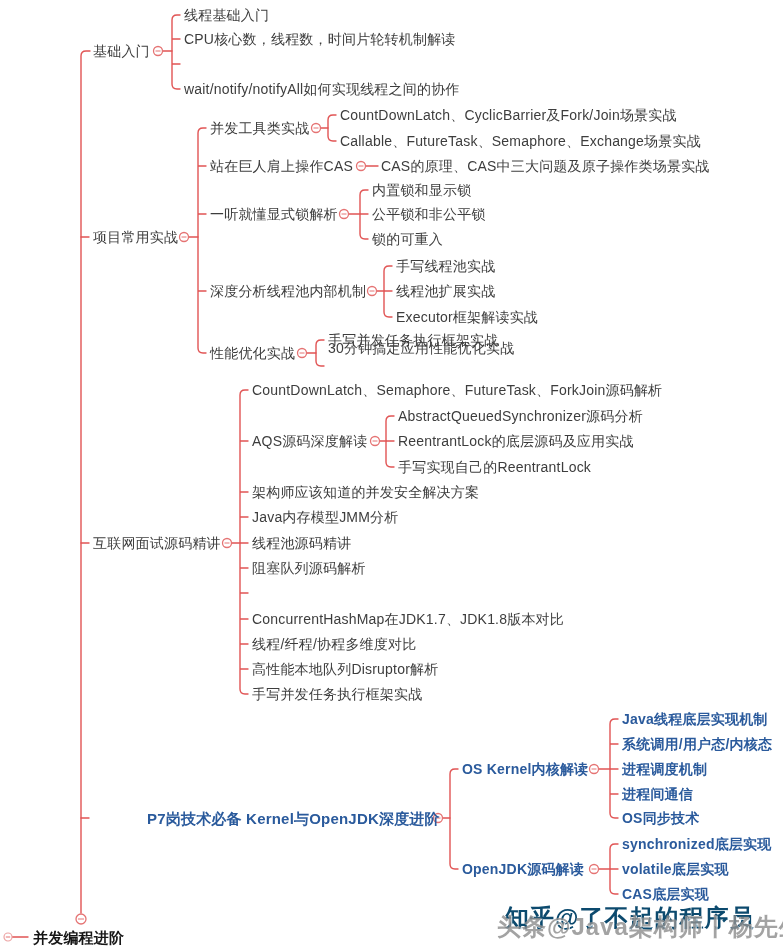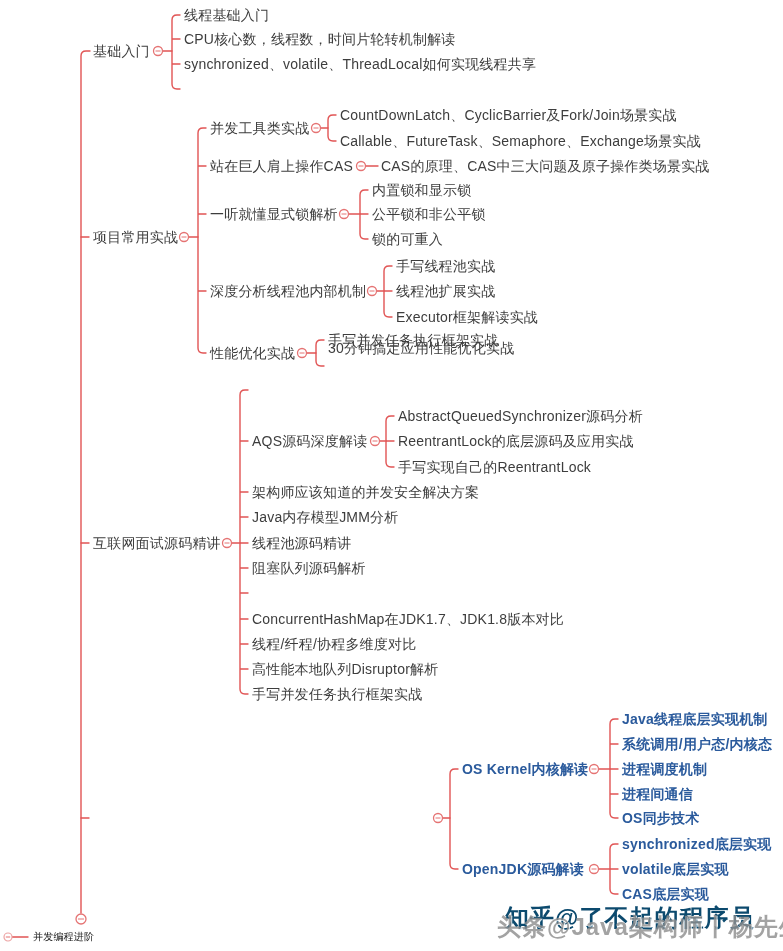--- a/index.html
+++ b/index.html
@@ -17,21 +17,21 @@
   .wires .line{fill:none;stroke:var(--line);stroke-width:1.4;stroke-linecap:round;}
   .wires .toggle{fill:#ffffff;stroke:var(--toggle);stroke-width:1.3;}
   .wires .toggle-faint{fill:#ffffff;stroke:#eda4a4;stroke-width:1.2;}
   .wires .minus{stroke:var(--toggle);stroke-width:1;}
   .node{
     position:absolute;transform:translateY(-50%);
     font-size:14px;color:var(--text);white-space:nowrap;letter-spacing:.2px;line-height:1;
   }
   .blue{color:var(--blue);font-weight:bold;}
   .p7{font-size:15px;}
-  .root{font-weight:normal;color:#161616;font-size:10px;}
+  .root{font-weight:bold;color:#161616;font-size:15px;}
   .wm{position:absolute;font-weight:bold;white-space:nowrap;transform:translateY(-50%);letter-spacing:1px;}
   .wm-back{color:#0c4a6e;font-size:24px;}
   .wm-front{color:#8f8f8f;font-size:24px;opacity:.82;text-shadow:1px 1px 0 #ffffff;}
 </style>
 </head>
 <body>
 
 <div class="canvas">
 
   <svg class="wires" width="783" height="951" viewBox="0 0 783 951">
@@ -129,54 +129,56 @@
   </svg>
 
   <div class="wm wm-back" style="left:505px;top:918px">知乎@了不起的程序员</div>
   <div class="wm wm-front" style="left:497px;top:927px">头条@Java架构师丨杨先生</div>
 
   <div class="node root" style="left:33px;top:937px">并发编程进阶</div>
 
   <div class="node" style="left:93px;top:51px">基础入门</div>
   <div class="node" style="left:184px;top:15px">线程基础入门</div>
   <div class="node" style="left:184px;top:39px">CPU核心数，线程数，时间片轮转机制解读</div>
-  <div class="node" style="left:184px;top:64px">synchronized、volatile、ThreadLocal如何实现线程共享</div>
+  <div class="node" style="left:184px;top:89px">wait/notify/notifyAll如何实现线程之间的协作</div>
 
   <div class="node" style="left:93px;top:237px">项目常用实战</div>
   <div class="node" style="left:210px;top:128px">并发工具类实战</div>
   <div class="node" style="left:340px;top:141px">Callable、FutureTask、Semaphore、Exchange场景实战</div>
   <div class="node" style="left:340px;top:115px">CountDownLatch、CyclicBarrier及Fork/Join场景实战</div>
   <div class="node" style="left:210px;top:166px">站在巨人肩上操作CAS</div>
   <div class="node" style="left:381px;top:166px">CAS的原理、CAS中三大问题及原子操作类场景实战</div>
   <div class="node" style="left:210px;top:214px">一听就懂显式锁解析</div>
   <div class="node" style="left:372px;top:190px">内置锁和显示锁</div>
   <div class="node" style="left:372px;top:214px">公平锁和非公平锁</div>
   <div class="node" style="left:372px;top:239px">锁的可重入</div>
   <div class="node" style="left:210px;top:291px">深度分析线程池内部机制</div>
   <div class="node" style="left:396px;top:266px">手写线程池实战</div>
   <div class="node" style="left:396px;top:291px">线程池扩展实战</div>
   <div class="node" style="left:396px;top:317px">Executor框架解读实战</div>
   <div class="node" style="left:210px;top:353px">性能优化实战</div>
   <div class="node" style="left:328px;top:340px">手写并发任务执行框架实战</div>
   <div class="node" style="left:328px;top:348px">30分钟搞定应用性能优化实战</div>
 
   <div class="node" style="left:93px;top:543px">互联网面试源码精讲</div>
+  <div class="node" style="left:252px;top:390px">CountDownLatch、Semaphore、FutureTask、ForkJoin源码解析</div>
   <div class="node" style="left:252px;top:441px">AQS源码深度解读</div>
   <div class="node" style="left:398px;top:441px">ReentrantLock的底层源码及应用实战</div>
   <div class="node" style="left:398px;top:416px">AbstractQueuedSynchronizer源码分析</div>
   <div class="node" style="left:398px;top:467px">手写实现自己的ReentrantLock</div>
   <div class="node" style="left:252px;top:492px">架构师应该知道的并发安全解决方案</div>
   <div class="node" style="left:252px;top:517px">Java内存模型JMM分析</div>
   <div class="node" style="left:252px;top:543px">线程池源码精讲</div>
   <div class="node" style="left:252px;top:568px">阻塞队列源码解析</div>
   <div class="node" style="left:252px;top:619px">ConcurrentHashMap在JDK1.7、JDK1.8版本对比</div>
   <div class="node" style="left:252px;top:644px">线程/纤程/协程多维度对比</div>
   <div class="node" style="left:252px;top:669px">高性能本地队列Disruptor解析</div>
   <div class="node" style="left:252px;top:694px">手写并发任务执行框架实战</div>
 
+  <div class="node blue p7" style="left:147px;top:818px">P7岗技术必备 Kernel与OpenJDK深度进阶</div>
   <div class="node blue" style="left:462px;top:769px">OS Kernel内核解读</div>
   <div class="node blue" style="left:622px;top:719px">Java线程底层实现机制</div>
   <div class="node blue" style="left:622px;top:744px">系统调用/用户态/内核态</div>
   <div class="node blue" style="left:622px;top:769px">进程调度机制</div>
   <div class="node blue" style="left:622px;top:794px">进程间通信</div>
   <div class="node blue" style="left:622px;top:818px">OS同步技术</div>
   <div class="node blue" style="left:462px;top:869px">OpenJDK源码解读</div>
   <div class="node blue" style="left:622px;top:844px">synchronized底层实现</div>
   <div class="node blue" style="left:622px;top:869px">volatile底层实现</div>
   <div class="node blue" style="left:622px;top:894px">CAS底层实现</div>

